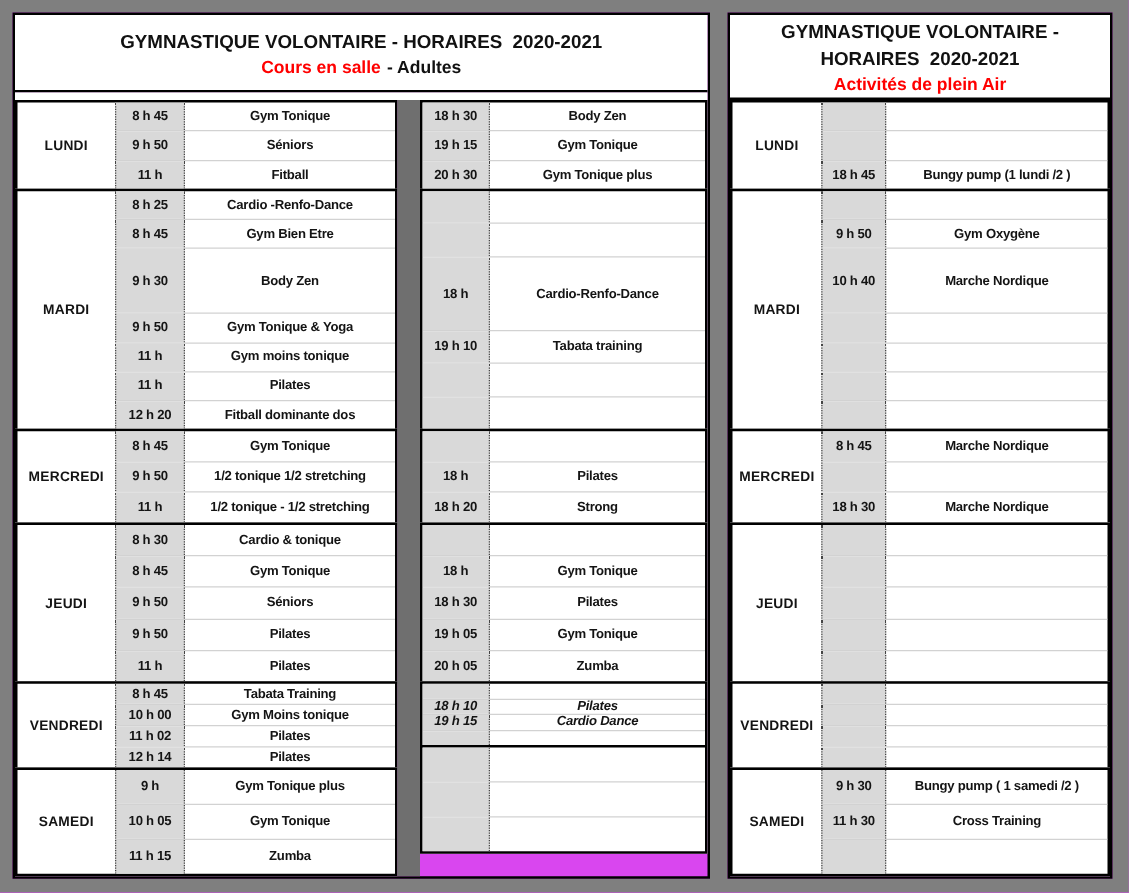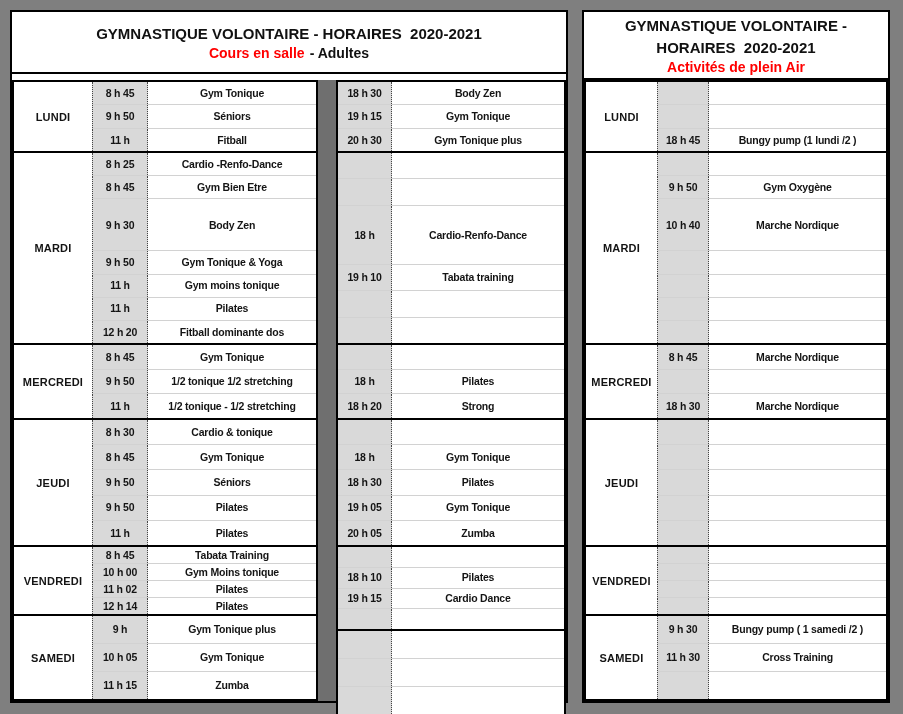--- a/index.html
+++ b/index.html
@@ -294,21 +294,21 @@
             <div class="srow">
               <div class="cell time t2">19 h 05</div>
               <div class="cell course c2">Gym Tonique</div>
             </div>
             <div class="srow">
               <div class="cell time t2">20 h 05</div>
               <div class="cell course c2">Zumba</div>
             </div>
           </div>
         </div>
-        <div class="block collapse" style="height: 86px;">
+        <div class="block collapse" style="height: 53px; font-style: italic;">
           <div class="rows day-idx-4">
             <div class="srow">
               <div class="cell time t2"></div>
               <div class="cell course c2"></div>
             </div>
             <div class="srow">
               <div class="cell time t2">18 h 10</div>
               <div class="cell course c2">Pilates</div>
             </div>
             <div class="srow">

